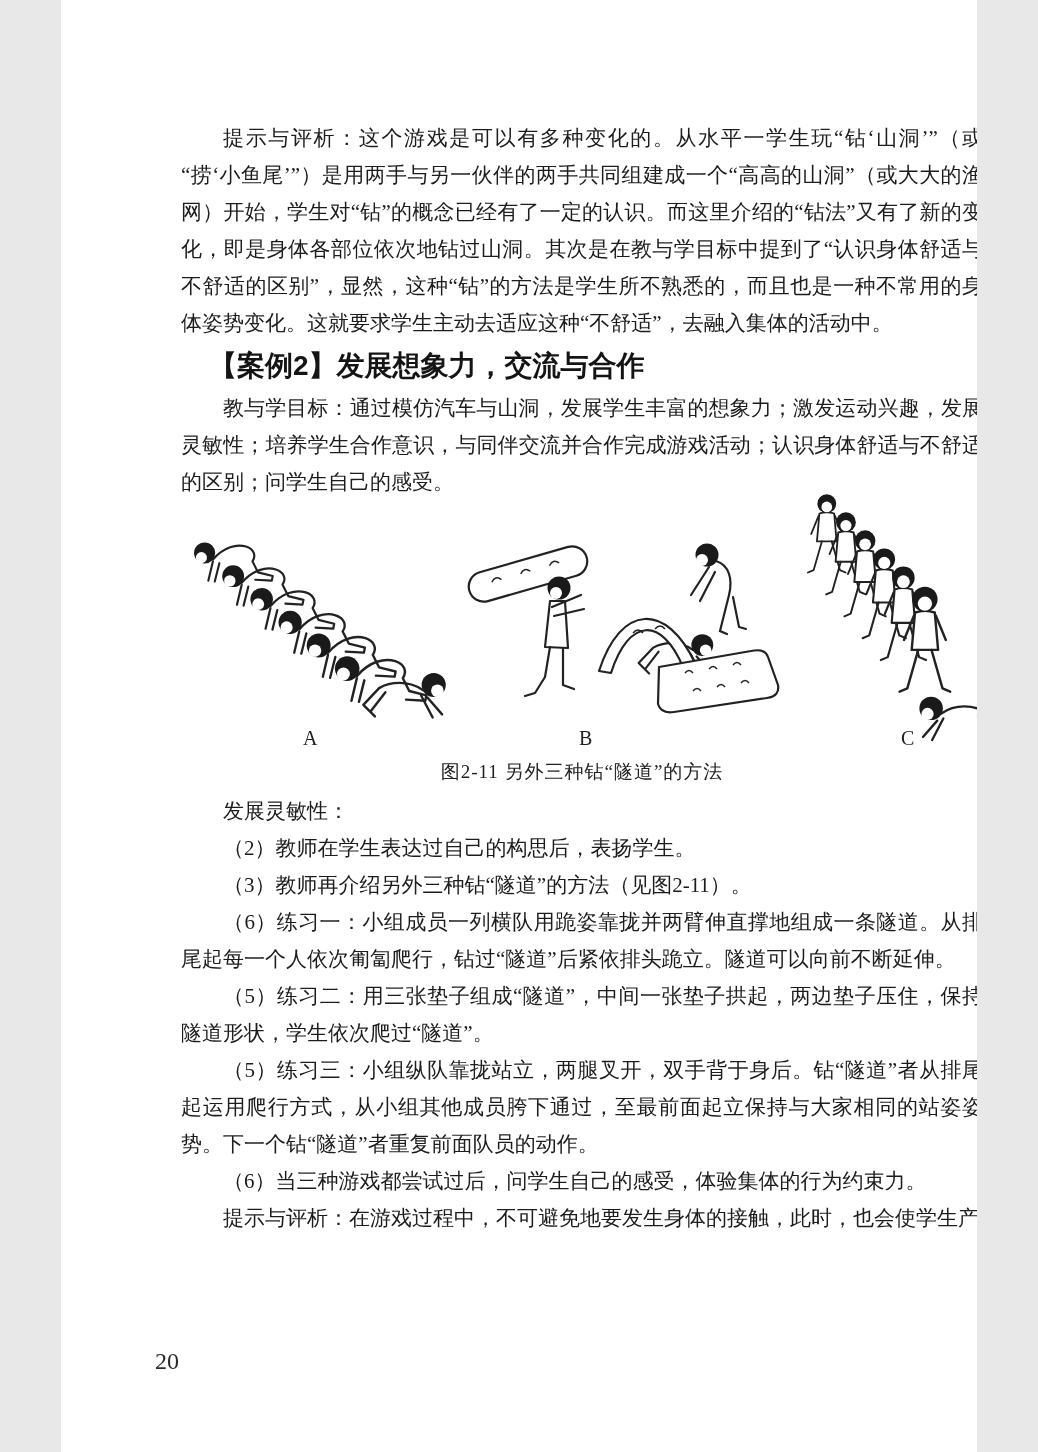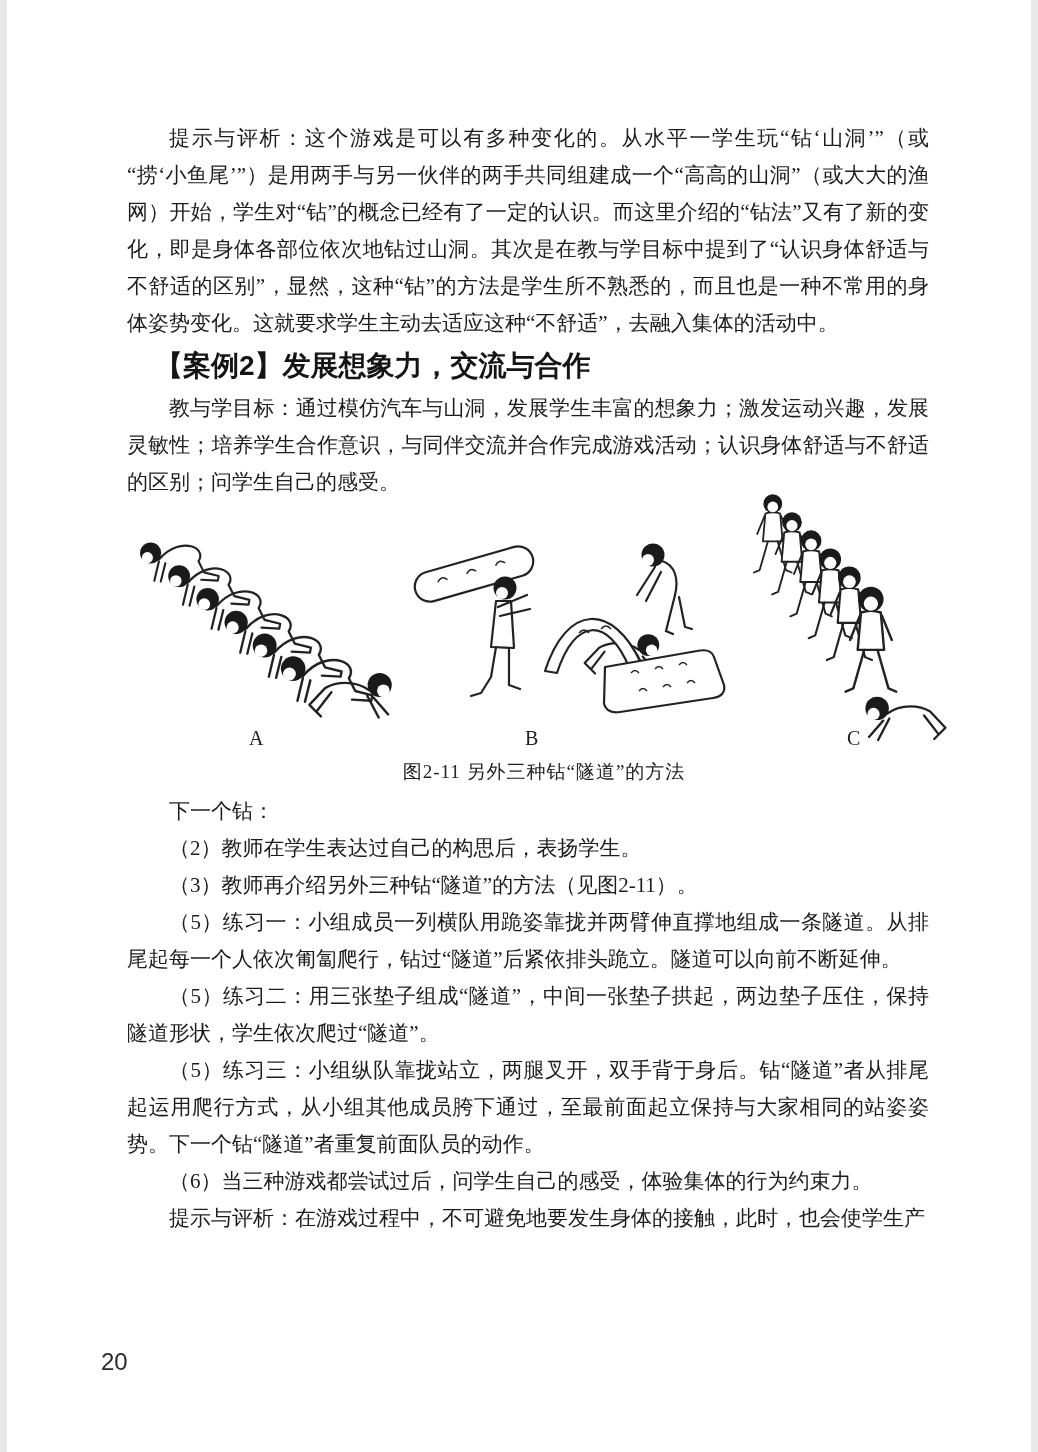--- a/index.html
+++ b/index.html
@@ -1,17 +1,17 @@
 <!DOCTYPE html>
 <html lang="zh"><head>
 <meta charset="utf-8">
 <style>
   html,body{margin:0;padding:0;background:#e8e8e8;}
   .page{
-    position:relative;width:1024px;height:1452px;background:#ffffff;
+    position:relative;width:916px;height:1452px;background:#ffffff;
     margin:0 auto;overflow:hidden;
     font-family:"Liberation Serif","DejaVu Serif",serif;color:#1c1c1c;
   }
   .content{position:absolute;left:120px;top:120px;width:802px;}
   p.body{
     margin:0;font-size:21px;line-height:37px;text-align:justify;
     font-family:"Liberation Serif","DejaVu Serif",serif;color:#1c1c1c;
   }
   .indent{text-indent:2em;}
   h2.case-heading{
@@ -23,27 +23,27 @@
   .fig svg{position:absolute;overflow:visible;}
   .svg-a{left:4px;top:14px;}
   .svg-b{left:272px;top:14px;}
   .svg-c{left:596px;top:-8px;}
   .fig-label{
     position:absolute;top:226px;font-size:20px;color:#222;
     font-family:"Liberation Serif","DejaVu Serif",serif;
   }
   .lab-a{left:122px;} .lab-b{left:398px;} .lab-c{left:720px;}
   figcaption.caption{
-    position:absolute;top:258px;left:16px;width:100%;text-align:center;
+    position:absolute;top:258px;left:0;width:100%;text-align:center;
     font-size:19px;color:#222;letter-spacing:1px;
     font-family:"Liberation Serif","DejaVu Serif",serif;
   }
   .page-number{
     position:absolute;left:94px;top:1348px;font-size:24px;color:#2a2a2a;
-    font-family:Liberation Sans, sans-serif;
+    font-family:Liberation Serif, serif;
   }
   .defs-svg{position:absolute;width:0;height:0;}
 </style>
 </head>
 <body>
 
 <svg class="defs-svg" aria-hidden="true">
   <defs>
     <g id="kneel-kid">
       <path d="M26 44 C38 30 52 27 62 30 C71 33 73 40 69 46 L75 58 L91 62 L90 67 L72 66" fill="none" stroke="#222" stroke-width="2.3" stroke-linecap="round" stroke-linejoin="round"></path>
@@ -125,24 +125,24 @@
         <use href="#crawl-kid" transform="translate(250 196) scale(-1.02 1.02)"></use>
       </svg>
 
       <span class="fig-label lab-a">A</span>
       <span class="fig-label lab-b">B</span>
       <span class="fig-label lab-c">C</span>
 
       <figcaption class="caption">图2-11 另外三种钻“隧道”的方法</figcaption>
     </figure>
 
-    <p class="body indent">下一个钻：</p>
+    <p class="body indent">发展灵敏性：</p>
     <p class="body indent">（2）教师在学生表达过自己的构思后，表扬学生。</p>
     <p class="body indent">（3）教师再介绍另外三种钻“隧道”的方法（见图2-11）。</p>
-    <p class="body indent">（5）练习一：小组成员一列横队用跪姿靠拢并两臂伸直撑地组成一条隧道。从排尾起每一个人依次匍匐爬行，钻过“隧道”后紧依排头跪立。隧道可以向前不断延伸。</p>
+    <p class="body indent">（6）练习一：小组成员一列横队用跪姿靠拢并两臂伸直撑地组成一条隧道。从排尾起每一个人依次匍匐爬行，钻过“隧道”后紧依排头跪立。隧道可以向前不断延伸。</p>
     <p class="body indent">（5）练习二：用三张垫子组成“隧道”，中间一张垫子拱起，两边垫子压住，保持隧道形状，学生依次爬过“隧道”。</p>
     <p class="body indent">（5）练习三：小组纵队靠拢站立，两腿叉开，双手背于身后。钻“隧道”者从排尾起运用爬行方式，从小组其他成员胯下通过，至最前面起立保持与大家相同的站姿姿势。下一个钻“隧道”者重复前面队员的动作。</p>
     <p class="body indent">（6）当三种游戏都尝试过后，问学生自己的感受，体验集体的行为约束力。</p>
     <p class="body indent">提示与评析：在游戏过程中，不可避免地要发生身体的接触，此时，也会使学生产</p>
 
   </div>
 
   <div class="page-number">20</div>
 </div>
 

